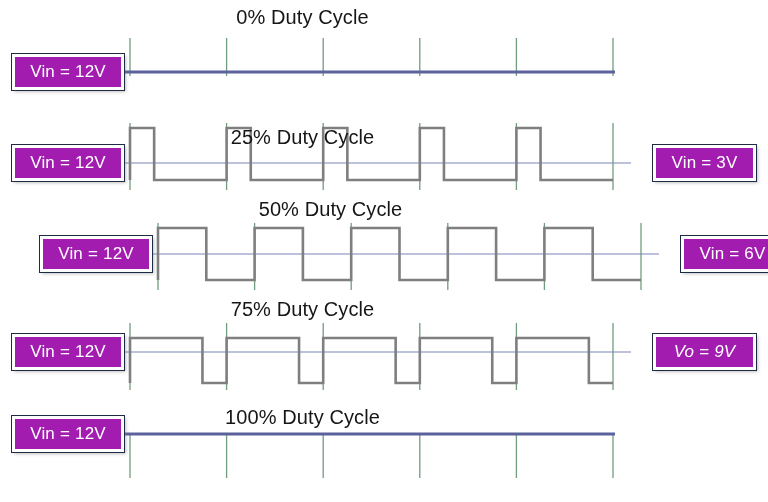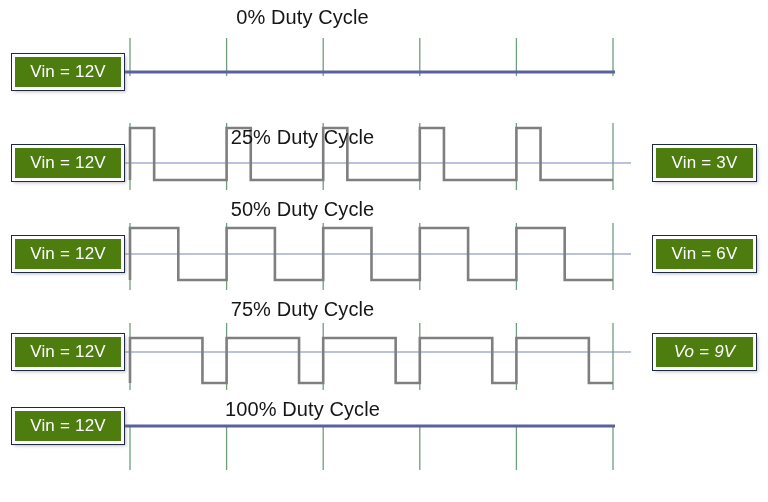--- a/index.html
+++ b/index.html
@@ -48,21 +48,21 @@
     top: 0;
     width: 768px;
     height: 100px;
     overflow: visible;
   }
 
   
   .chip {
     position: absolute;
     box-sizing: border-box;
-    background: #4d7c0f;
+    background: #a21caf;
     border: 3px solid #ffffff;
     outline: 1px solid #1d2b45;
     color: #ffffff;
     font-size: 17px;
     font-family: "Liberation Sans", sans-serif;
     display: flex;
     align-items: center;
     justify-content: center;
     height: 36px;
     box-shadow: 2px 2px 3px rgba(120,120,120,0.45);
@@ -107,21 +107,21 @@
           <line x1="516.4" y1="28" x2="516.4" y2="95" stroke="#6f9d7d" stroke-width="1.3"></line>
           <line x1="613" y1="28" x2="613" y2="95" stroke="#6f9d7d" stroke-width="1.3"></line>
         </g>
         <line x1="118" y1="68" x2="631" y2="68" stroke="#7d85ba" stroke-width="1.2"></line>
         <path d="M 130 85 L 130 33 L 154.15 33 L 154.15 85 L 226.6 85 L 226.6 33 L 250.75 33 L 250.75 85 L 323.2 85 L 323.2 33 L 347.34999999999997 33 L 347.34999999999997 85 L 419.79999999999995 85 L 419.79999999999995 33 L 443.94999999999993 33 L 443.94999999999993 85 L 516.4 85 L 516.4 33 L 540.55 33 L 540.55 85 L 613 85" fill="none" stroke="#7f7f7f" stroke-width="2.6" stroke-linejoin="miter" stroke-linecap="butt"></path>
       </svg>
       <div class="row-title" style="top: 3px; margin-top: 28px;">25% Duty Cycle</div>
       <div class="chip left" style="top: 50px;">Vin = 12V</div>
       <div class="chip right" style="top: 50px; text-align: right;">Vin = 3V</div>
     </div>
-    <div class="row" style="top: 195px;">
+    <div class="row" style="top: 195px; margin-left: 28px;">
       <svg class="wave-svg" viewBox="0 0 768 100" width="768" height="100">
         <g>
           <line x1="130" y1="28" x2="130" y2="95" stroke="#6f9d7d" stroke-width="1.3"></line>
           <line x1="226.6" y1="28" x2="226.6" y2="95" stroke="#6f9d7d" stroke-width="1.3"></line>
           <line x1="323.2" y1="28" x2="323.2" y2="95" stroke="#6f9d7d" stroke-width="1.3"></line>
           <line x1="419.79999999999995" y1="28" x2="419.79999999999995" y2="95" stroke="#6f9d7d" stroke-width="1.3"></line>
           <line x1="516.4" y1="28" x2="516.4" y2="95" stroke="#6f9d7d" stroke-width="1.3"></line>
           <line x1="613" y1="28" x2="613" y2="95" stroke="#6f9d7d" stroke-width="1.3"></line>
         </g>
         <line x1="118" y1="59" x2="631" y2="59" stroke="#7d85ba" stroke-width="1.2"></line>
@@ -141,21 +141,21 @@
           <line x1="516.4" y1="28" x2="516.4" y2="95" stroke="#6f9d7d" stroke-width="1.3"></line>
           <line x1="613" y1="28" x2="613" y2="95" stroke="#6f9d7d" stroke-width="1.3"></line>
         </g>
         <line x1="118" y1="57" x2="631" y2="57" stroke="#7d85ba" stroke-width="1.2"></line>
         <path d="M 130 88 L 130 43 L 202.45 43 L 202.45 88 L 226.6 88 L 226.6 43 L 299.04999999999995 43 L 299.04999999999995 88 L 323.2 88 L 323.2 43 L 395.65 43 L 395.65 88 L 419.79999999999995 88 L 419.79999999999995 43 L 492.24999999999994 43 L 492.24999999999994 88 L 516.4 88 L 516.4 43 L 588.8499999999999 43 L 588.8499999999999 88 L 613 88" fill="none" stroke="#7f7f7f" stroke-width="2.6" stroke-linejoin="miter" stroke-linecap="butt"></path>
       </svg>
       <div class="row-title" style="top: 3px;">75% Duty Cycle</div>
       <div class="chip left" style="top: 39px;">Vin = 12V</div>
       <div class="chip right" style="top: 39px; font-style: italic;">Vo = 9V</div>
     </div>
-    <div class="row" style="top: 392px;">
+    <div class="row" style="top: 400px;">
       <svg class="wave-svg" viewBox="0 0 768 100" width="768" height="100">
         <g>
           <line x1="130" y1="34" x2="130" y2="78" stroke="#6f9d7d" stroke-width="1.3"></line>
           <line x1="226.6" y1="34" x2="226.6" y2="78" stroke="#6f9d7d" stroke-width="1.3"></line>
           <line x1="323.2" y1="34" x2="323.2" y2="78" stroke="#6f9d7d" stroke-width="1.3"></line>
           <line x1="419.79999999999995" y1="34" x2="419.79999999999995" y2="78" stroke="#6f9d7d" stroke-width="1.3"></line>
           <line x1="516.4" y1="34" x2="516.4" y2="78" stroke="#6f9d7d" stroke-width="1.3"></line>
           <line x1="613" y1="34" x2="613" y2="78" stroke="#6f9d7d" stroke-width="1.3"></line>
         </g>
         <line x1="122" y1="34" x2="615" y2="34" stroke="#5a619b" stroke-width="3.2"></line>

